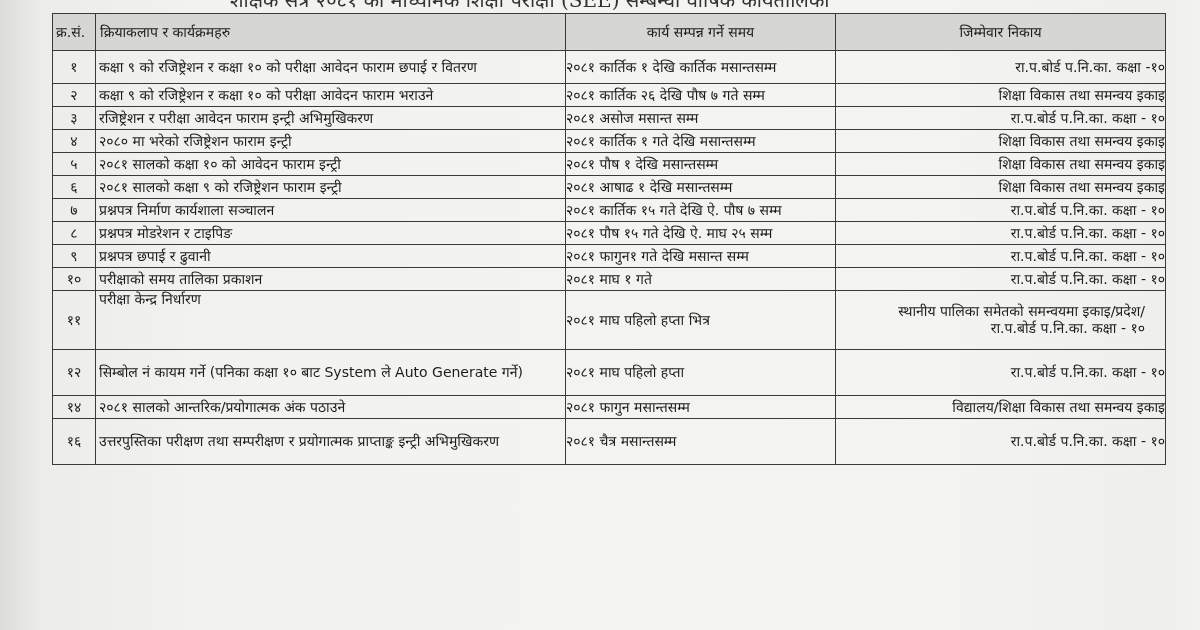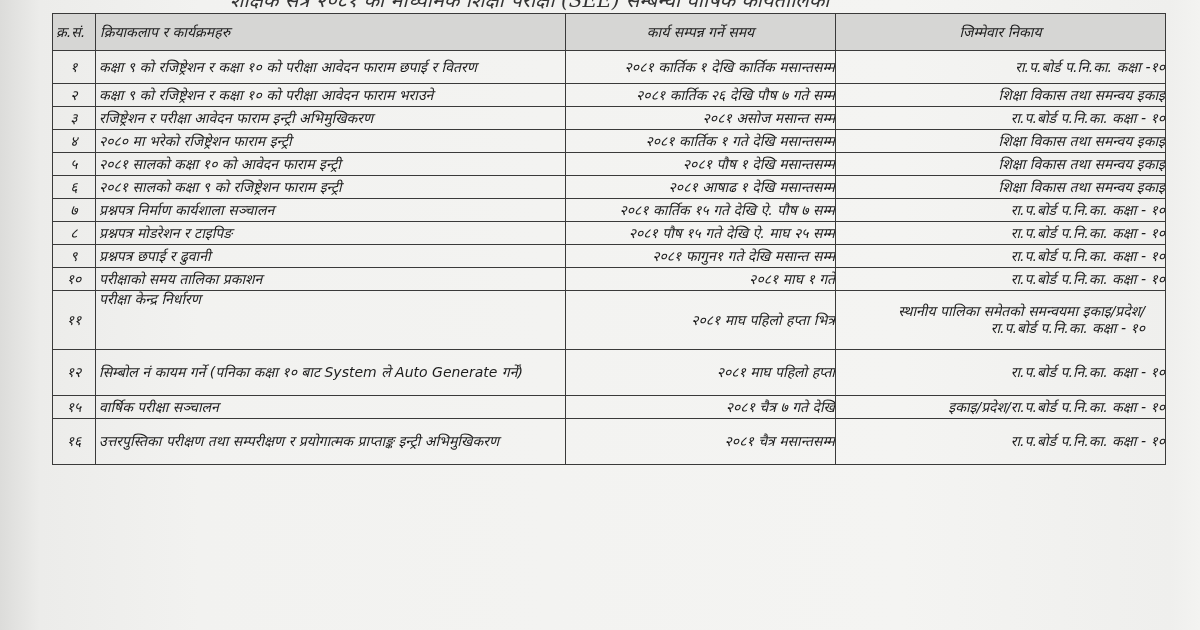--- a/index.html
+++ b/index.html
@@ -5,21 +5,20 @@
     * { box-sizing: border-box; margin: 0; padding: 0; }
     html, body {
       width: 1200px; height: 630px; overflow: hidden;
       background: #e9e9e7;
       font-family: "DejaVu Sans", "Liberation Sans", sans-serif;
       color: #1c1c1c;
     }
     .page {
       position: absolute; left: 0; top: 0; width: 1200px; height: 630px;
       background: linear-gradient(90deg, #dcdcda 0px, #ececea 40px, #f2f2f0 200px, #f4f4f2 900px, #efefed 1170px, #f3f3f1 1200px);
-      font-style: italic;
     }
     .title {
       position: absolute; left: 230px; top: -12px; width: 900px; height: 24px;
       font-size: 20px; line-height: 24px; color: #333; white-space: nowrap;
       font-family: "DejaVu Serif", "Liberation Serif", serif;
     }
     table.schedule {
       position: absolute; left: 52px; top: 13px;
       border-collapse: collapse; table-layout: fixed;
       width: 1113px;
@@ -35,21 +34,21 @@
     table.schedule th {
       background: #d6d6d4;
       height: 37px;
       font-size: 14px;
     }
     th.c-sn { text-align: left; padding-left: 3px; font-weight: bold; }
     th.c-act { text-align: left; padding-left: 4px; font-weight: bold; }
     th.c-time, th.c-resp { text-align: center; }
     td.sn { text-align: center; font-size: 15px; }
     td.act { text-align: left; padding-left: 3px; padding-right: 4px; font-size: 15px; margin-left: 20px; }
-    td.time { text-align: right; font-size: 14.5px; }
+    td.time { text-align: left; font-size: 14.5px; }
     td.resp { text-align: right; font-size: 14.5px; }
     tr.r1 td { height: 23px; }
     tr.r2 td { height: 46px; }
   </style>
 </head>
 <body>
 
 <div class="page">
   <div class="title">शैक्षिक सत्र २०८१ को माध्यमिक शिक्षा परीक्षा (SEE) सम्बन्धी वार्षिक कार्यतालिका</div>
 
@@ -135,24 +134,24 @@
         <td class="time">२०८१ माघ पहिलो हप्ता भित्र</td>
         <td class="resp" style="padding:12px 20px">स्थानीय पालिका समेतको समन्वयमा इकाइ/प्रदेश/रा.प.बोर्ड प.नि.का. कक्षा - १०</td>
       </tr>
       <tr class="r2">
         <td class="sn">१२</td>
         <td class="act">सिम्बोल नं कायम गर्ने (पनिका कक्षा १० बाट System ले Auto Generate गर्ने)</td>
         <td class="time">२०८१ माघ पहिलो हप्ता</td>
         <td class="resp">रा.प.बोर्ड प.नि.का. कक्षा - १०</td>
       </tr>
       <tr class="r1">
-        <td class="sn">१५</td>
-        <td class="act">वार्षिक परीक्षा सञ्चालन</td>
-        <td class="time">२०८१ चैत्र  ७ गते देखि</td>
-        <td class="resp">इकाइ/प्रदेश/रा.प.बोर्ड प.नि.का. कक्षा - १०</td>
+        <td class="sn">१४</td>
+        <td class="act">२०८१ सालको आन्तरिक/प्रयोगात्मक अंक  पठाउने</td>
+        <td class="time">२०८१ फागुन मसान्तसम्म</td>
+        <td class="resp">विद्यालय/शिक्षा विकास तथा समन्वय इकाइ</td>
       </tr>
       <tr class="r2">
         <td class="sn">१६</td>
         <td class="act">उत्तरपुस्तिका परीक्षण तथा सम्परीक्षण र प्रयोगात्मक प्राप्ताङ्क इन्ट्री अभिमुखिकरण</td>
         <td class="time">२०८१ चैत्र  मसान्तसम्म</td>
         <td class="resp">रा.प.बोर्ड प.नि.का. कक्षा - १०</td>
       </tr>
     </tbody>
   </table>
 </div>

